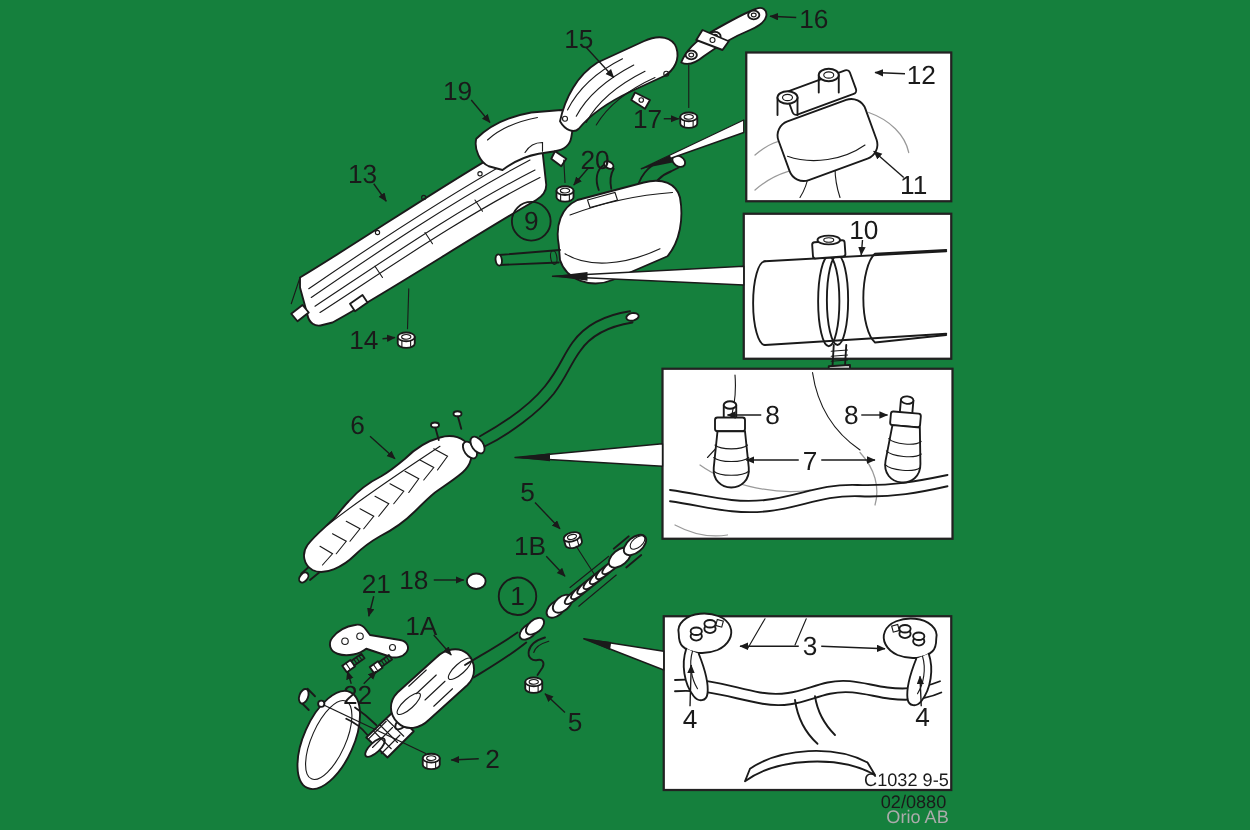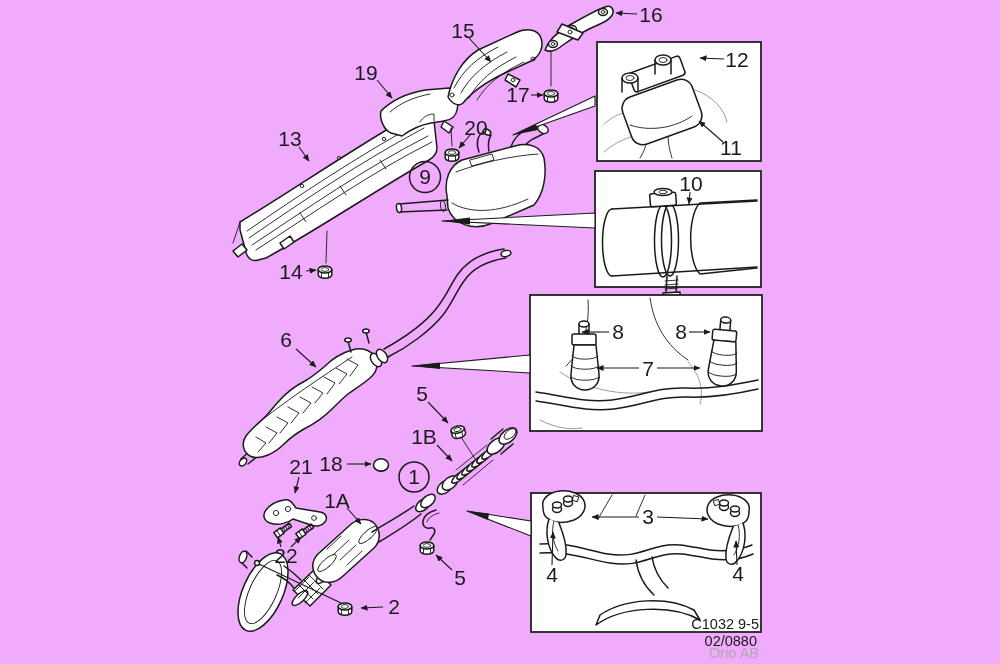--- a/index.html
+++ b/index.html
@@ -1,16 +1,16 @@
 <!DOCTYPE html>
 <html><head>
 <meta charset="utf-8">
 <style>
   html,body{margin:0;padding:0;background:#fff;}
-  .stage{position:relative;width:1000px;height:664px;background:#f0abfc;overflow:hidden;
+  .stage{position:relative;width:1000px;height:664px;background:#15803d;overflow:hidden;
          font-family:"Liberation Sans",sans-serif;}
   svg{position:absolute;left:0;top:0;}
   .s    {stroke:#1a1a1a;stroke-width:1.5;fill:none;stroke-linecap:round;stroke-linejoin:round;}
   .sf   {stroke:#1a1a1a;stroke-width:1.5;fill:#ffffff;stroke-linecap:round;stroke-linejoin:round;}
   .thin {stroke:#1a1a1a;stroke-width:0.9;fill:none;stroke-linecap:round;}
   .faint{stroke:#9a9a9a;stroke-width:1;fill:none;stroke-linecap:round;}
   .lead {stroke:#1a1a1a;stroke-width:1.1;fill:none;}
   .box  {stroke:#222222;stroke-width:1.8;fill:#ffffff;}
   .callout{font-family:"Liberation Sans",sans-serif;font-size:21px;fill:#1a1a1a;text-anchor:middle;}
   .small{font-family:"Liberation Sans",sans-serif;font-size:14.5px;fill:#1a1a1a;text-anchor:end;}

